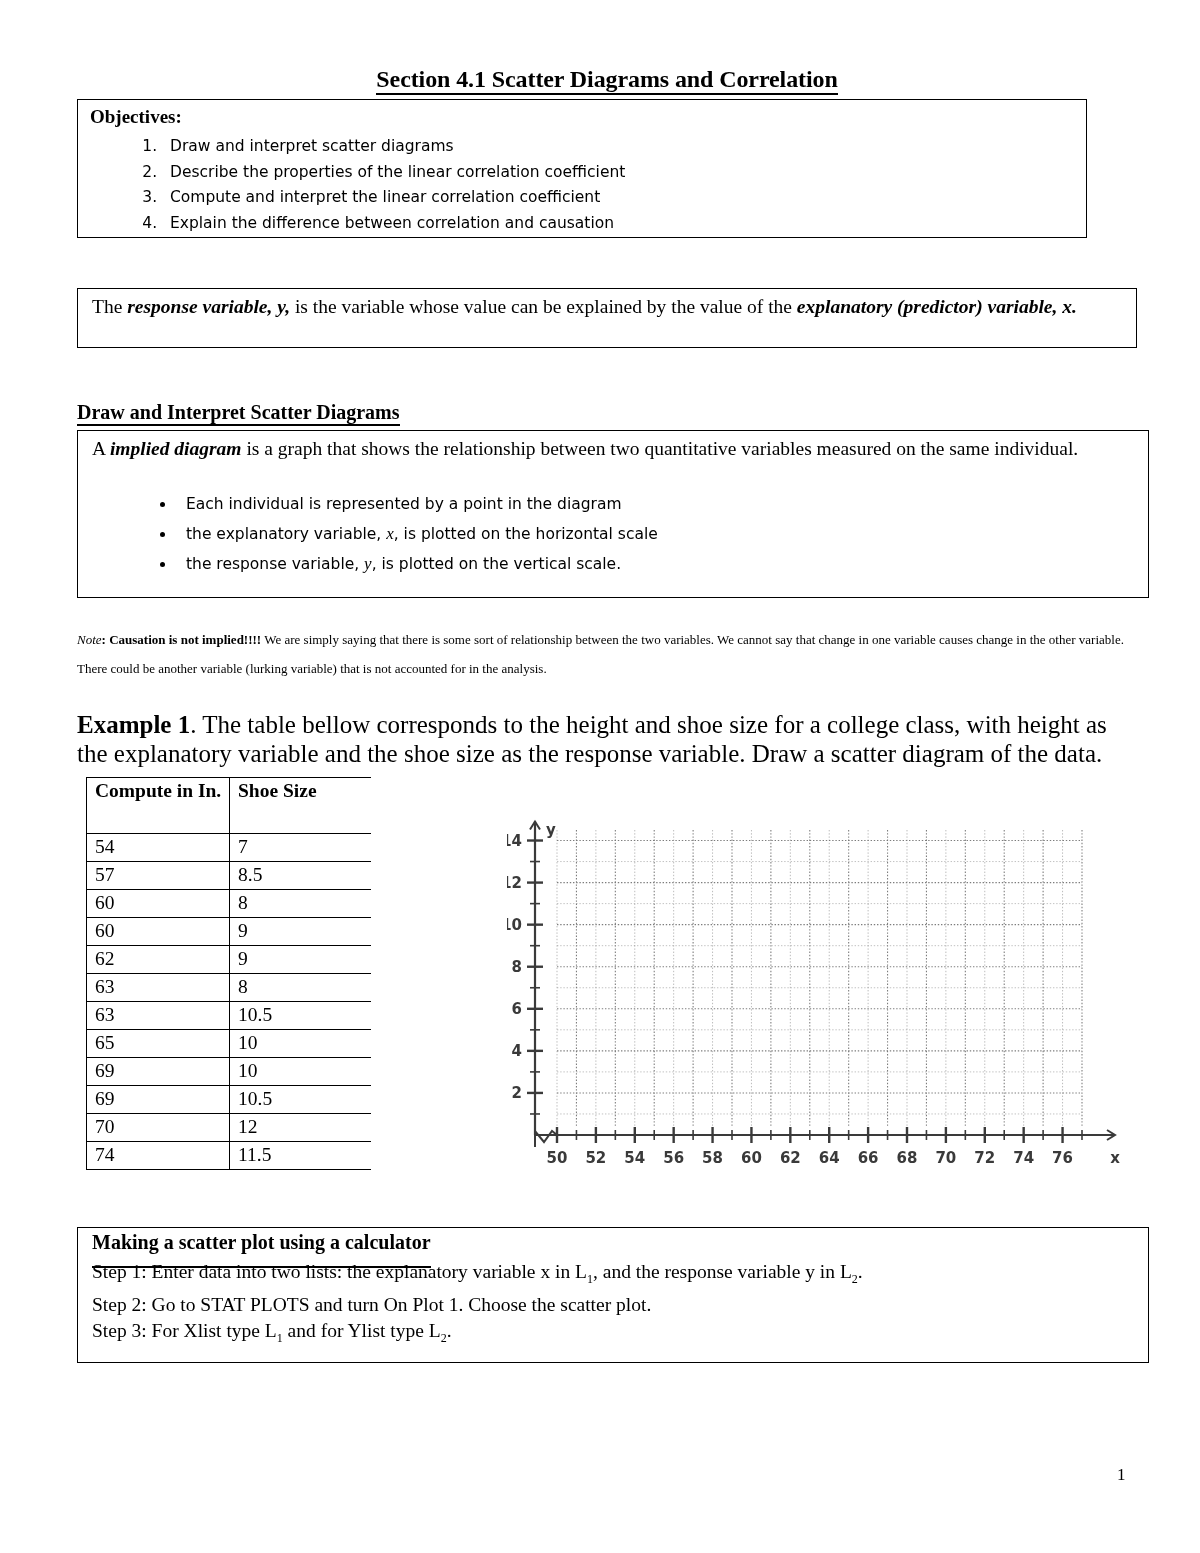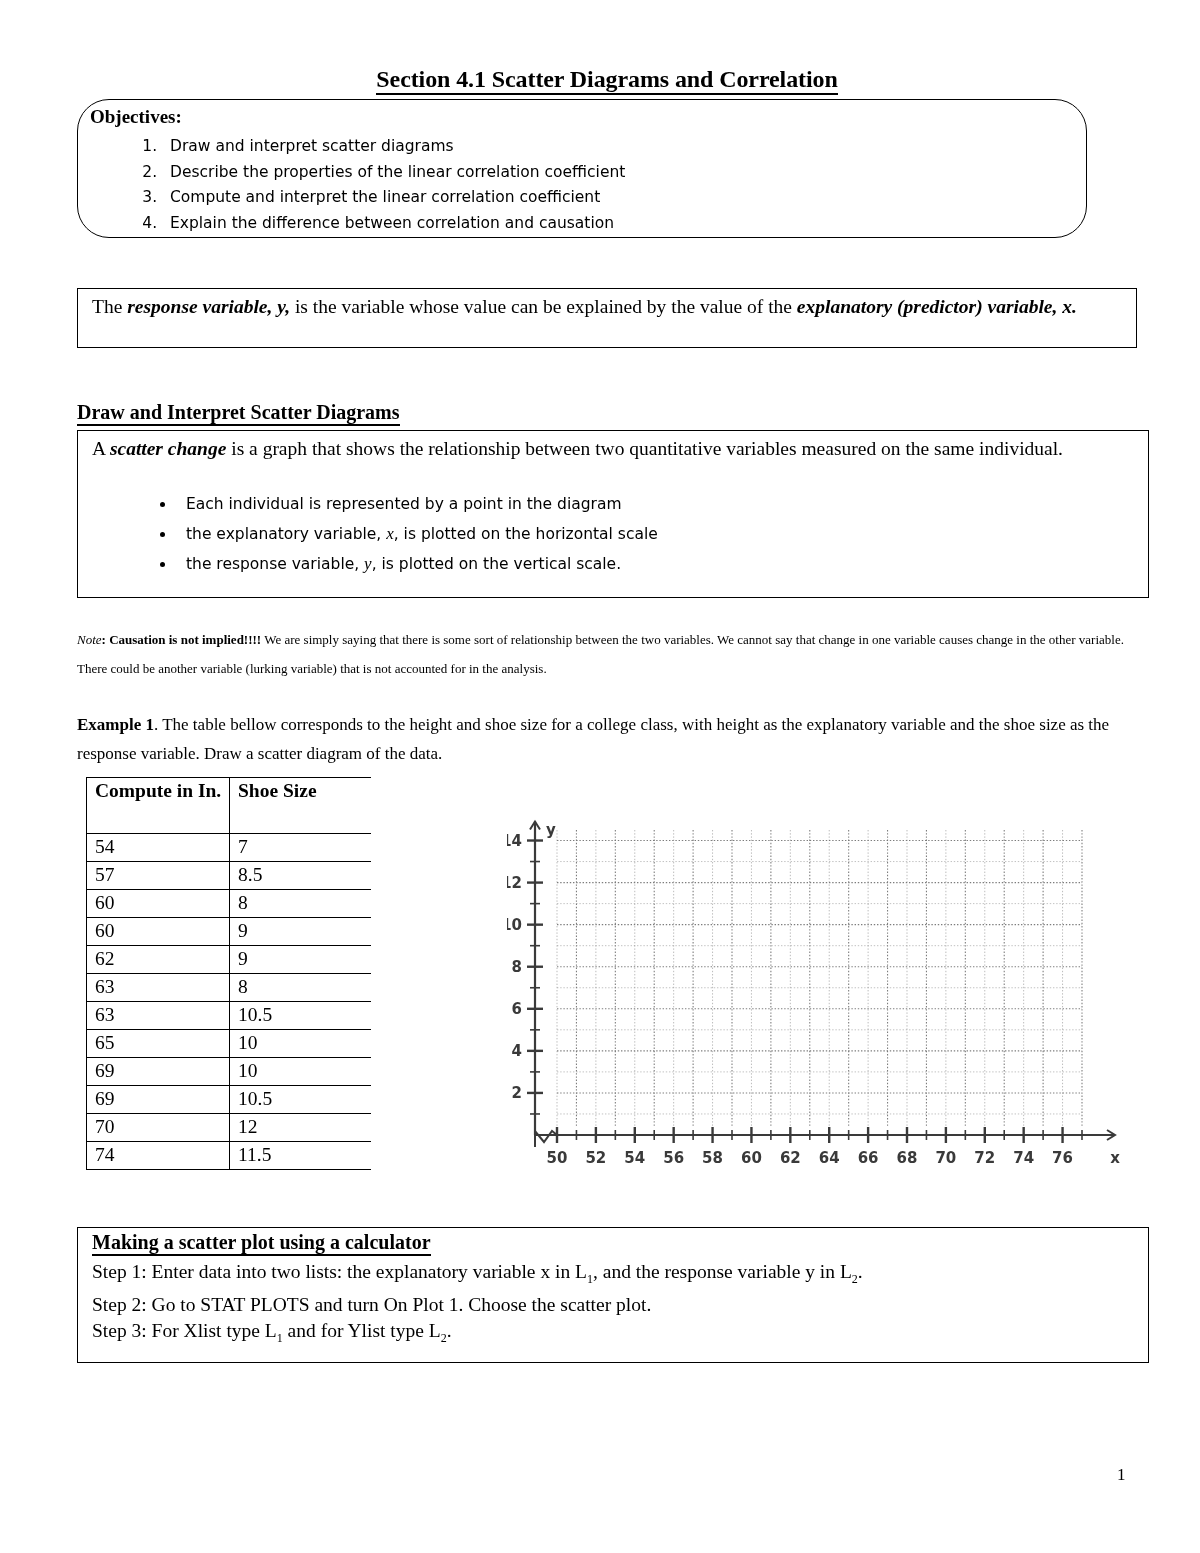--- a/index.html
+++ b/index.html
@@ -45,21 +45,20 @@
     box-sizing: border-box;
     background: #fff;
   }
 
   
   #objectives-box {
     left: 70px;
     top: 99px;
     width: 1010px;
     height: 139px;
-    border-radius: 32px;
   }
   .objectives-title {
     position: absolute;
     left: 12px;
     top: 6px;
     font-size: 19px;
     font-weight: bold;
   }
   ol.obj-list {
     position: absolute;
@@ -146,21 +145,21 @@
     font-size: 13px;
     line-height: 28.6px;
   }
   #note-para .note-word { font-style: italic; }
   #note-para .strong { font-weight: bold; }
   #example-para {
     position: absolute;
     left: 70px;
     top: 711px;
     width: 1065px;
-    font-size: 17px;
+    font-size: 25px;
     line-height: 28.6px;
   }
   #example-para .strong { font-weight: bold; }
 
   
   #data-table-wrap {
     position: absolute;
     left: 79px;
     top: 777px;
     width: 285px;
@@ -205,21 +204,21 @@
     width: 1072px;
     height: 136px;
   }
   .calc-title {
     position: absolute;
     left: 14px;
     top: 3px;
     font-size: 20px;
     font-weight: bold;
   }
-  .calc-title span { border-bottom: 2.2px solid #000; padding-bottom: 1px; }
+  .calc-title span { border-bottom: 2.2px solid #000; padding-bottom: 13px; }
   .calc-steps {
     position: absolute;
     left: 14px;
     top: 31px;
     right: 10px;
     font-size: 19.5px;
     line-height: 26px;
   }
   .calc-steps div { white-space: nowrap; }
   .calc-steps b { font-weight: normal; margin-top: 12px; }
@@ -254,21 +253,21 @@
 
   <div class="box" id="definition-box">
     <div class="def-text"><span>The </span><i>response variable, y,</i><span> is the variable whose value can be explained by the value of the </span><i>explanatory (predictor) variable, x.</i></div>
   </div>
 
   <div class="sec-heading" id="scatter-heading">
     <span>Draw and Interpret Scatter Diagrams</span>
   </div>
 
   <div class="box" id="scatter-def-box">
-    <div class="sd-lead"><span>A </span><b>scatter change</b><span> is a graph that shows the relationship between two quantitative variables measured on the same individual.</span></div>
+    <div class="sd-lead"><span>A </span><b>implied diagram</b><span> is a graph that shows the relationship between two quantitative variables measured on the same individual.</span></div>
     <ul class="sd-list">
       <li><span>Each individual is represented by a point in the diagram</span></li>
       <li><span>the explanatory variable, </span><span class="var">x</span><span>, is plotted on the horizontal scale</span></li>
       <li><span>the response variable, </span><span class="var">y</span><span>, is plotted on the vertical scale.</span></li>
     </ul>
   </div>
 
   <div id="note-para"><span class="note-word">Note</span><span class="strong">: Causation is not implied!!!!</span><span> We are simply saying that there is some sort of relationship between the two variables. We cannot say that change in one variable causes change in the other variable. There could be another variable (lurking variable) that is not accounted for in the analysis.</span></div>
 
   <div id="example-para"><span class="strong">Example 1</span><span>. The table bellow corresponds to the height and shoe size for a college class, with height as the explanatory variable and the shoe size as the response variable. Draw a scatter diagram of the data.</span></div>

